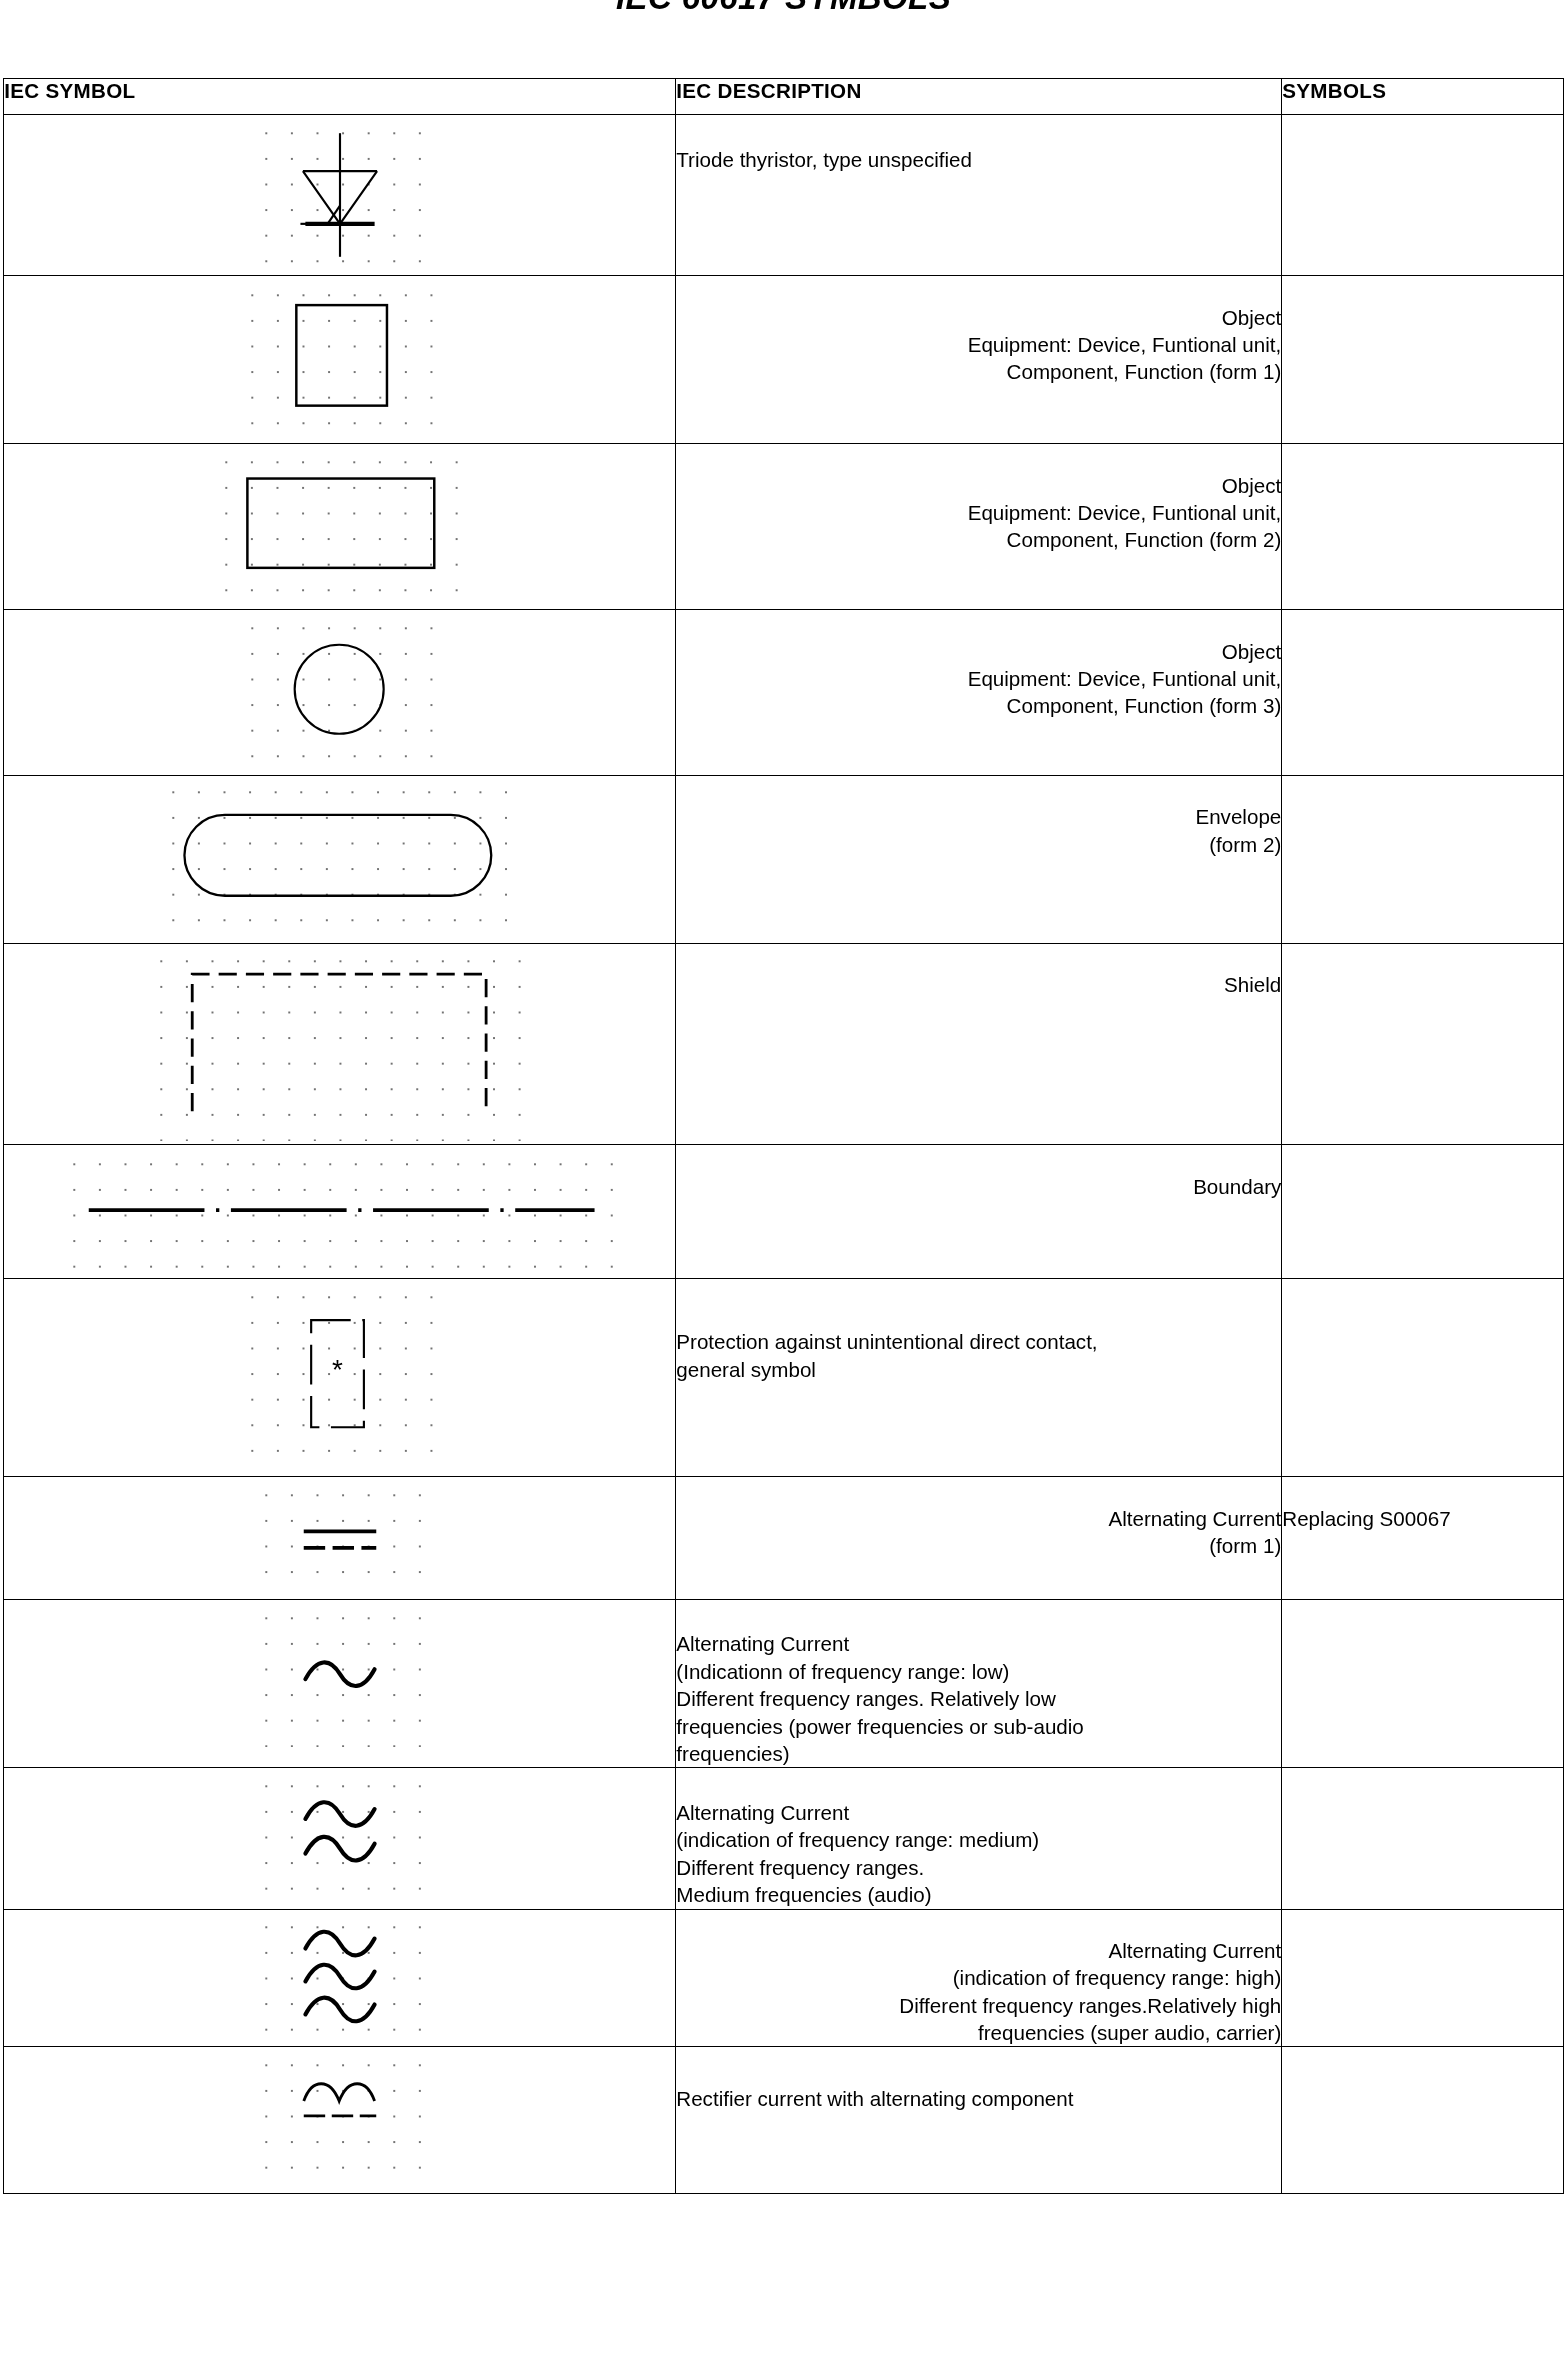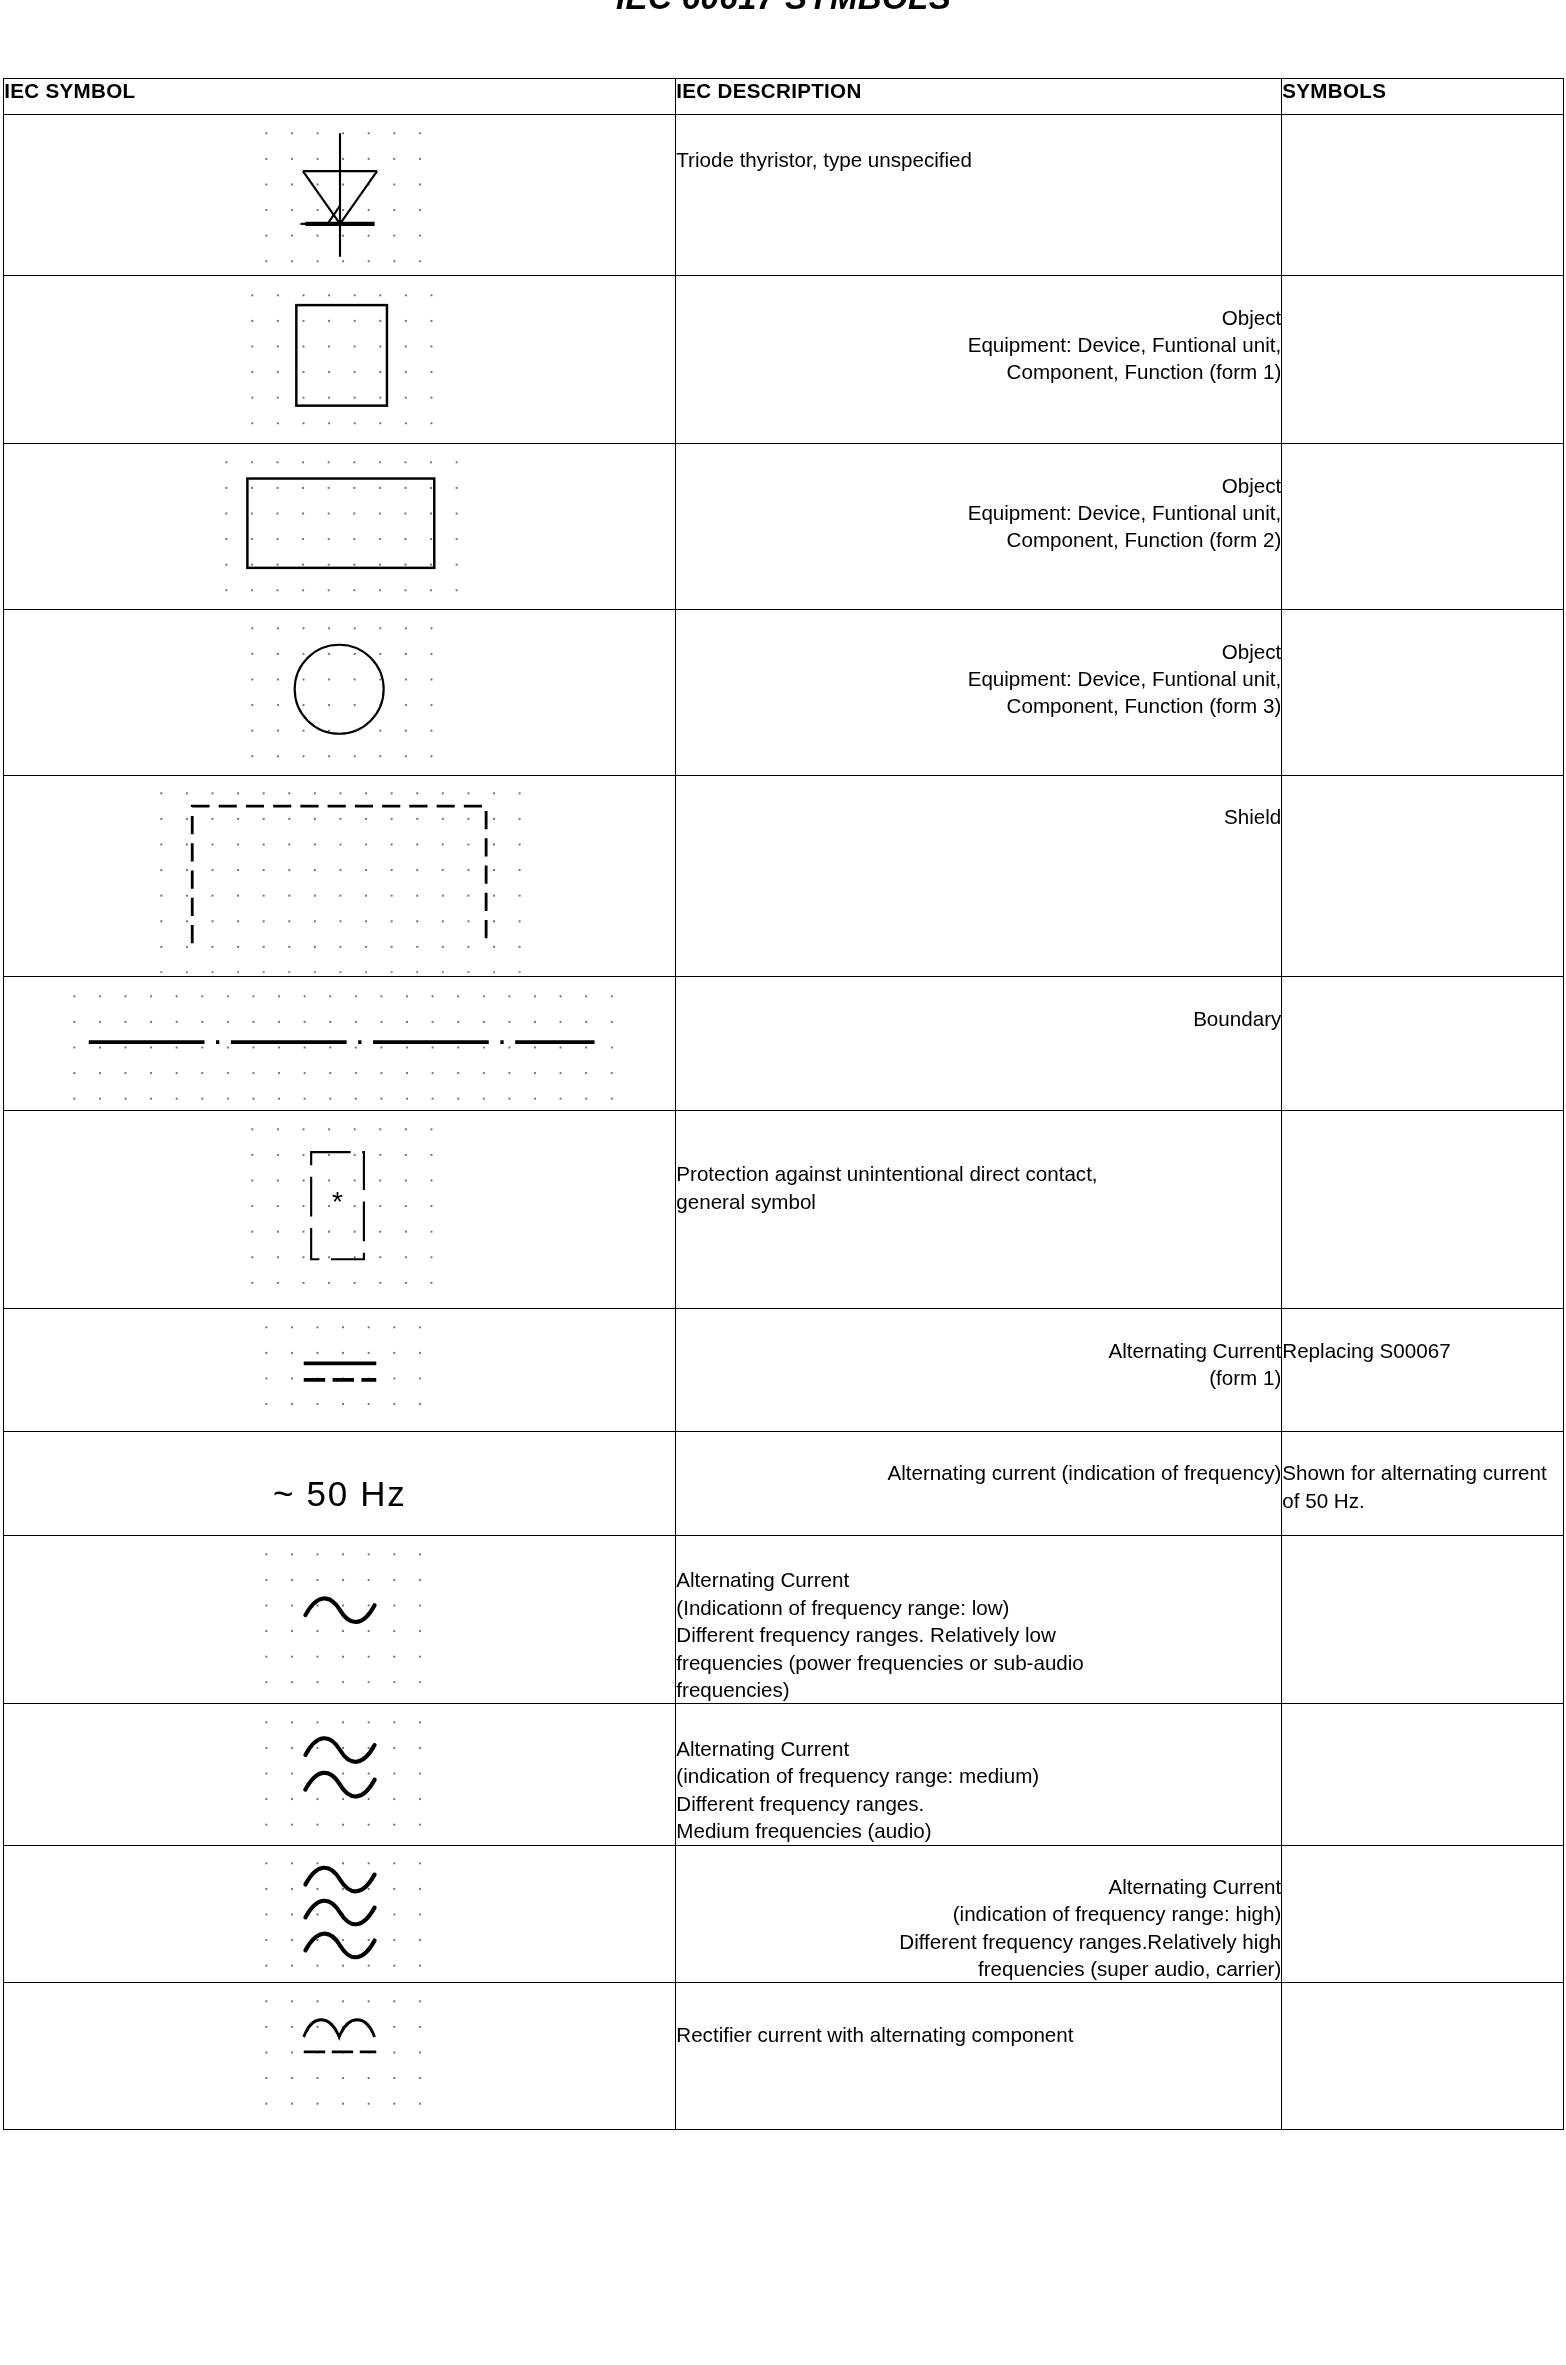--- a/index.html
+++ b/index.html
@@ -204,20 +204,37 @@
       <td class="desc-cell desc-mid">
         <span>Object
 Equipment:  Device, Funtional unit,
 Component, Function (form 3)</span>
       </td>
       <td class="comm-cell">
         <span></span>
       </td>
     </tr>
 
+    <tr class="thick-top" style="height:168px">
+      <td class="sym-cell">
+        <div class="sym-wrap" style="width:363px;height:160px;margin-top:1.7px;">
+          <div class="griddots"></div>
+          <svg class="svgsym" width="363" height="160" viewBox="0 0 440 194">
+            <rect x="32" y="46" width="372" height="98" rx="49" ry="49" fill="none" stroke="#000" stroke-width="2.8"></rect>
+          </svg>
+        </div>
+      </td>
+      <td class="desc-cell desc-mid">
+        <span>Envelope
+(form 2)</span>
+      </td>
+      <td class="comm-cell">
+        <span></span>
+      </td>
+    </tr>
 
     <tr class="thick-top" style="height:201px">
       <td class="sym-cell">
         <div class="sym-wrap" style="width:388px;height:195px;margin-top:2.5px;">
           <div class="griddots"></div>
           <svg class="svgsym" width="388" height="195" viewBox="0 0 470 236">
             <polyline points="56,200 56,34 412,34 412,200" fill="none" stroke="#000" stroke-width="3.4" stroke-dasharray="22 11"></polyline>
           </svg>
         </div>
       </td>
@@ -277,31 +294,20 @@
       </td>
       <td class="desc-cell desc-mid">
         <span>Alternating Current
 (form 1)</span>
       </td>
       <td class="comm-cell">
         <span>Replacing S00067</span>
       </td>
     </tr>
 
-    <tr class="thick-top" style="height:104px">
-      <td class="sym-cell" style="vertical-align:middle;">
-        <div style="font-size:35px;letter-spacing:1.7px;padding:21.5px 0 0 0;">~ 50 Hz</div>
-      </td>
-      <td class="desc-cell desc-mid">
-        <span>Alternating current (indication of frequency)</span>
-      </td>
-      <td class="comm-cell">
-        <span>Shown for alternating current of 50 Hz.</span>
-      </td>
-    </tr>
 
     <tr class="thick-top" style="height:149px">
       <td class="sym-cell">
         <div class="sym-wrap" style="width:178px;height:144px;margin-top:3.3px;">
           <div class="griddots"></div>
           <svg class="svgsym" width="178" height="144" viewBox="0 0 216 174">
             <path d="M66,92 C80,66 96,66 108,86 C120,106 136,106 150,80" fill="none" stroke="#000" stroke-width="5" stroke-linecap="round"></path>
           </svg>
         </div>
       </td>

